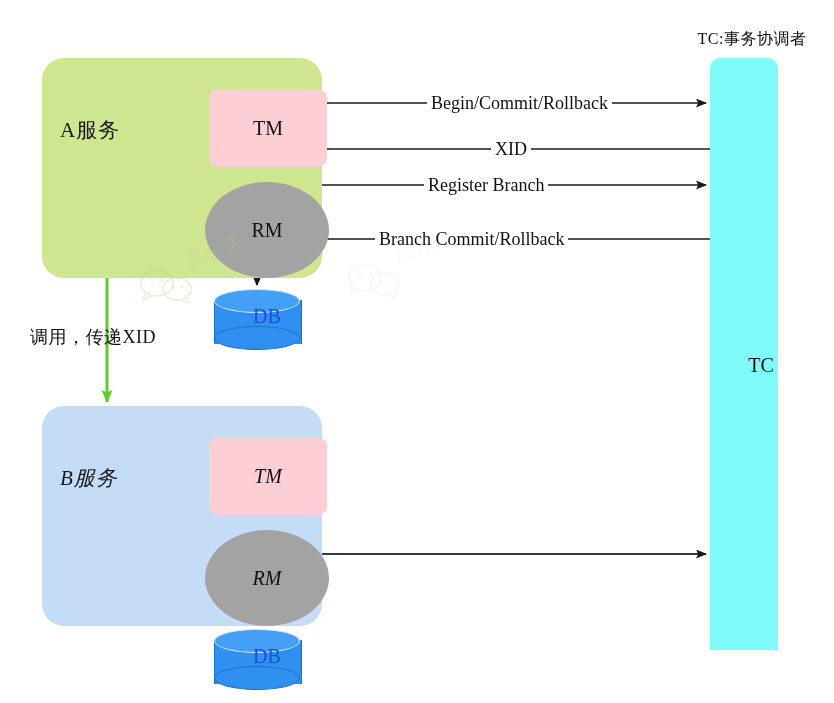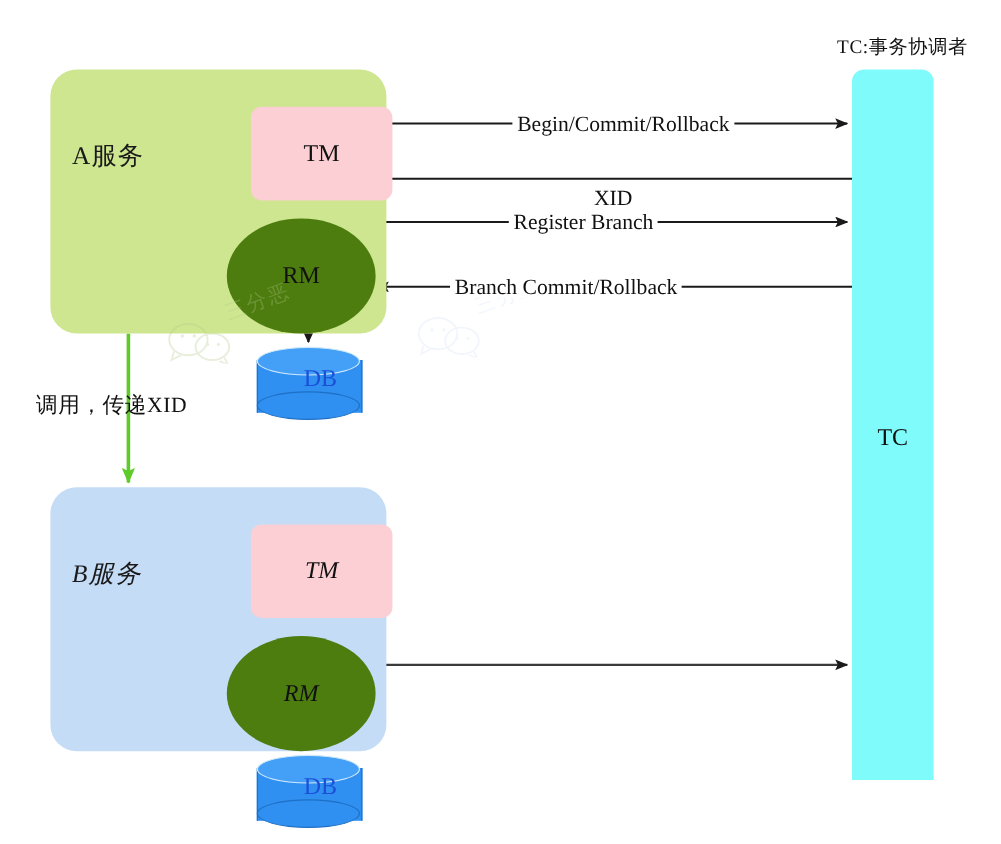--- a/index.html
+++ b/index.html
@@ -29,22 +29,22 @@
     font-size:21px;color:#1a1a1a;letter-spacing:1px;
     font-weight:500;
   }
   .tm-box{
     position:absolute;left:167px;top:31px;width:118px;height:78px;
     background:#fbcfd3;border-radius:9px;
     display:flex;align-items:center;justify-content:center;
     font-size:20px;color:#111;
   }
   .rm-ellipse{
-    position:absolute;left:147px;top:124px;width:124px;height:96px;
-    background:#4d7c0f;border-radius:50%;
+    position:absolute;left:163px;top:124px;width:124px;height:96px;
+    background:#a3a3a3;border-radius:50%;
     display:flex;align-items:center;justify-content:center;
     font-size:20px;color:#111;
   }
 
   
   .db{position:absolute;width:86px;height:62px;}
   .db .body{
     position:absolute;left:0;top:11px;width:86px;height:44px;
     background:#2f90f2;
     border-left:1px solid #1f6fc4;border-right:1px solid #1f6fc4;
@@ -69,21 +69,21 @@
   .db-b{left:214px;top:629px;}
 
   
   .tc-col{
     position:absolute;left:710px;top:58px;width:68px;height:592px;
     background:#7ffbfb;
     border-top-left-radius:10px;border-top-right-radius:10px;
   }
   .tc-col .tc-text{
     position:absolute;left:0;top:296px;width:68px;text-align:center;
-    font-size:20px;color:#111;
+    font-size:20px;color:#111;padding-left:17px;
   }
   .tc-title{
     position:absolute;left:672px;top:29px;width:160px;
     text-align:center;font-size:16px;color:#111;
     font-family:Liberation Serif, serif;letter-spacing:0.5px;
   }
 
   
   .arrow-label{
     position:absolute;background:#ffffff;
@@ -233,21 +233,21 @@
       <ellipse cx="40" cy="26" rx="14" ry="11" fill="none" stroke="#d6e3f6" stroke-width="1.6"></ellipse>
       <path d="M50,35 L53,41 L46,38" fill="none" stroke="#d6e3f6" stroke-width="1.6"></path>
       <circle cx="36" cy="24" r="1.3" fill="#d6e3f6"></circle>
       <circle cx="45" cy="24" r="1.3" fill="#d6e3f6"></circle>
     </svg>
     <div class="wm-text" style="position:absolute;left:55px;top:-14px;">三分恶</div>
   </div>
 
   <div class="arrow-label" style="left:392px;top:94px;margin-left:35px;">Begin/Commit/Rollback</div>
 
-  <div class="arrow-label" style="left:491px;top:140px;margin-top:16px;">XID</div>
+  <div class="arrow-label" style="left:491px;top:140px;">XID</div>
 
   <div class="arrow-label" style="left:424px;top:176px;">Register Branch</div>
 
   <div class="arrow-label" style="left:375px;top:230px;">Branch Commit/Rollback</div>
 
   <div class="call-label">调用，传递XID</div>
 
 
 </div>
 

